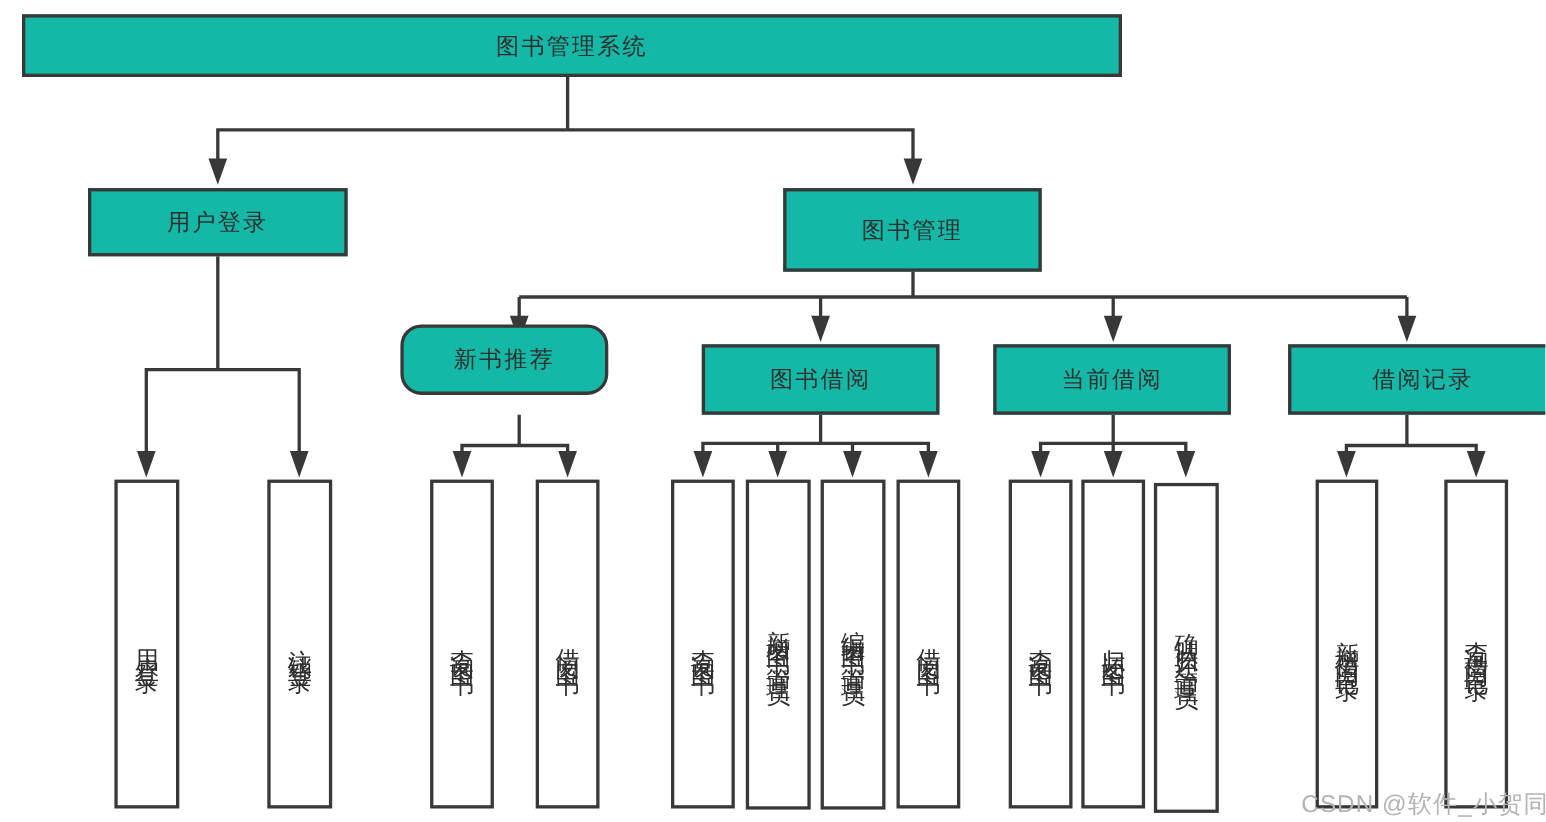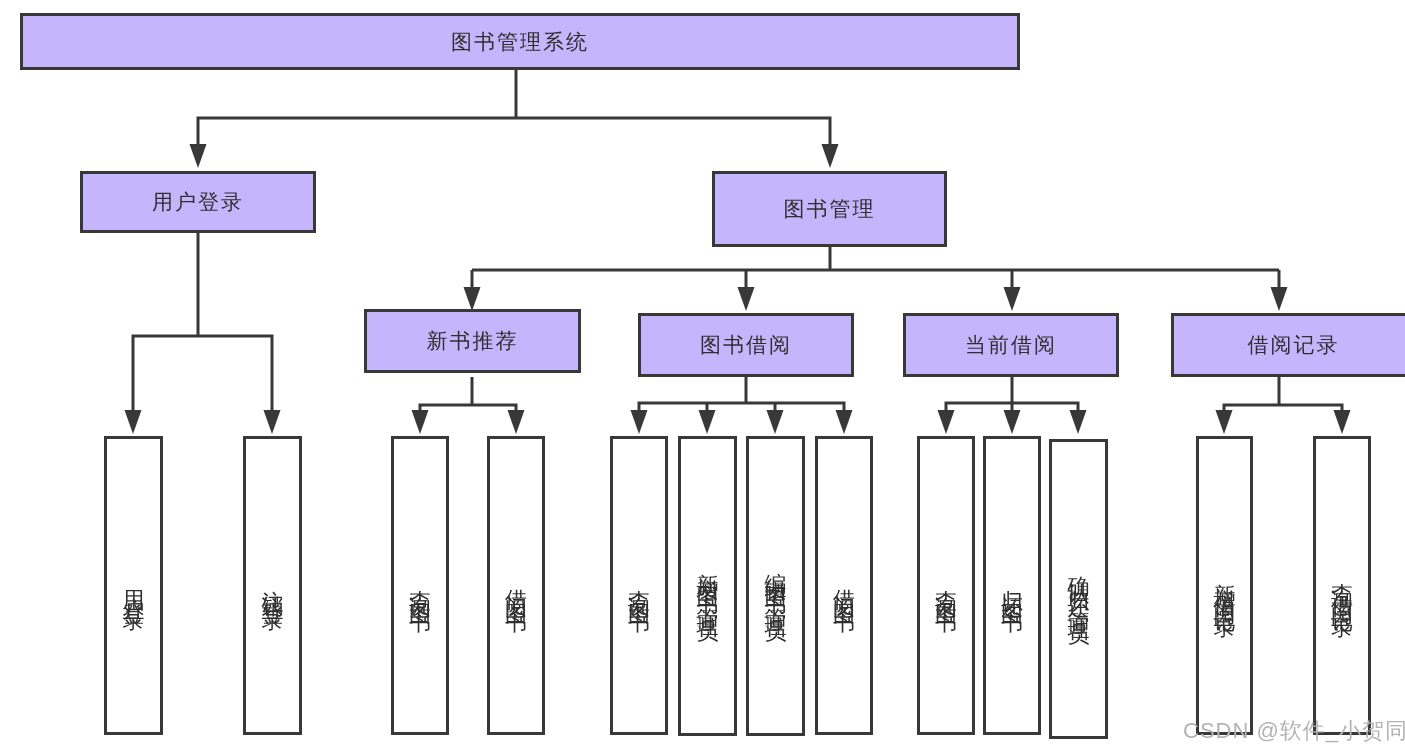--- a/index.html
+++ b/index.html
@@ -2,21 +2,21 @@
 <html><head>
 <meta charset="utf-8">
 <style>
   html,body{margin:0;padding:0;background:#fff;}
   .canvas{
     position:relative;width:1405px;height:747px;background:#ffffff;
     font-family:"Liberation Sans",sans-serif;color:#2f2f2f;overflow:hidden;
   }
   .connectors{position:absolute;left:0;top:0;}
   .node{
-    position:absolute;box-sizing:border-box;border:3px solid #383838;background:#c4b5fd;
+    position:absolute;box-sizing:border-box;border:3px solid #383838;background:#14b8a6;
     display:flex;align-items:center;justify-content:center;
     font-size:21px;letter-spacing:2px;white-space:nowrap;
   }
   .vnode{
     position:absolute;box-sizing:border-box;border:3px solid #383838;background:#fff;
     display:flex;align-items:center;justify-content:center;
     writing-mode:vertical-lr;text-orientation:mixed;
     font-size:22px;letter-spacing:7px;line-height:1.1;
   }
   .watermark{
@@ -85,21 +85,21 @@
       <polygon points="1215.5,410 1232.5,410 1224,434"></polygon>
       <polygon points="1333.5,410 1350.5,410 1342,434"></polygon>
     </g>
   </svg>
 
   <div class="node" style="left:20px;top:13px;width:1000px;height:57px;">图书管理系统</div>
 
   <div class="node" style="left:80px;top:171px;width:236px;height:62px;">用户登录</div>
   <div class="node" style="left:712px;top:171px;width:235px;height:76px;">图书管理</div>
 
-  <div class="node" style="left:364px;top:309px;width:217px;height:64px;">新书推荐</div>
+  <div class="node" style="left:364px;top:295px;width:189px;height:64px;border-radius:19px;">新书推荐</div>
   <div class="node" style="left:903px;top:313px;width:216px;height:64px;">当前借阅</div>
   <div class="node" style="left:638px;top:313px;width:216px;height:64px;">图书借阅</div>
   <div class="node" style="left:1171px;top:313px;width:245px;height:64px;">借阅记录</div>
 
   <div class="vnode" style="left:104px;top:436px;width:59px;height:299px;">用户登录</div>
   <div class="vnode" style="left:243px;top:436px;width:59px;height:299px;">注销登录</div>
 
   <div class="vnode" style="left:391px;top:436px;width:58px;height:299px;">查询图书</div>
   <div class="vnode" style="left:487px;top:436px;width:58px;height:299px;">借阅图书</div>
 

